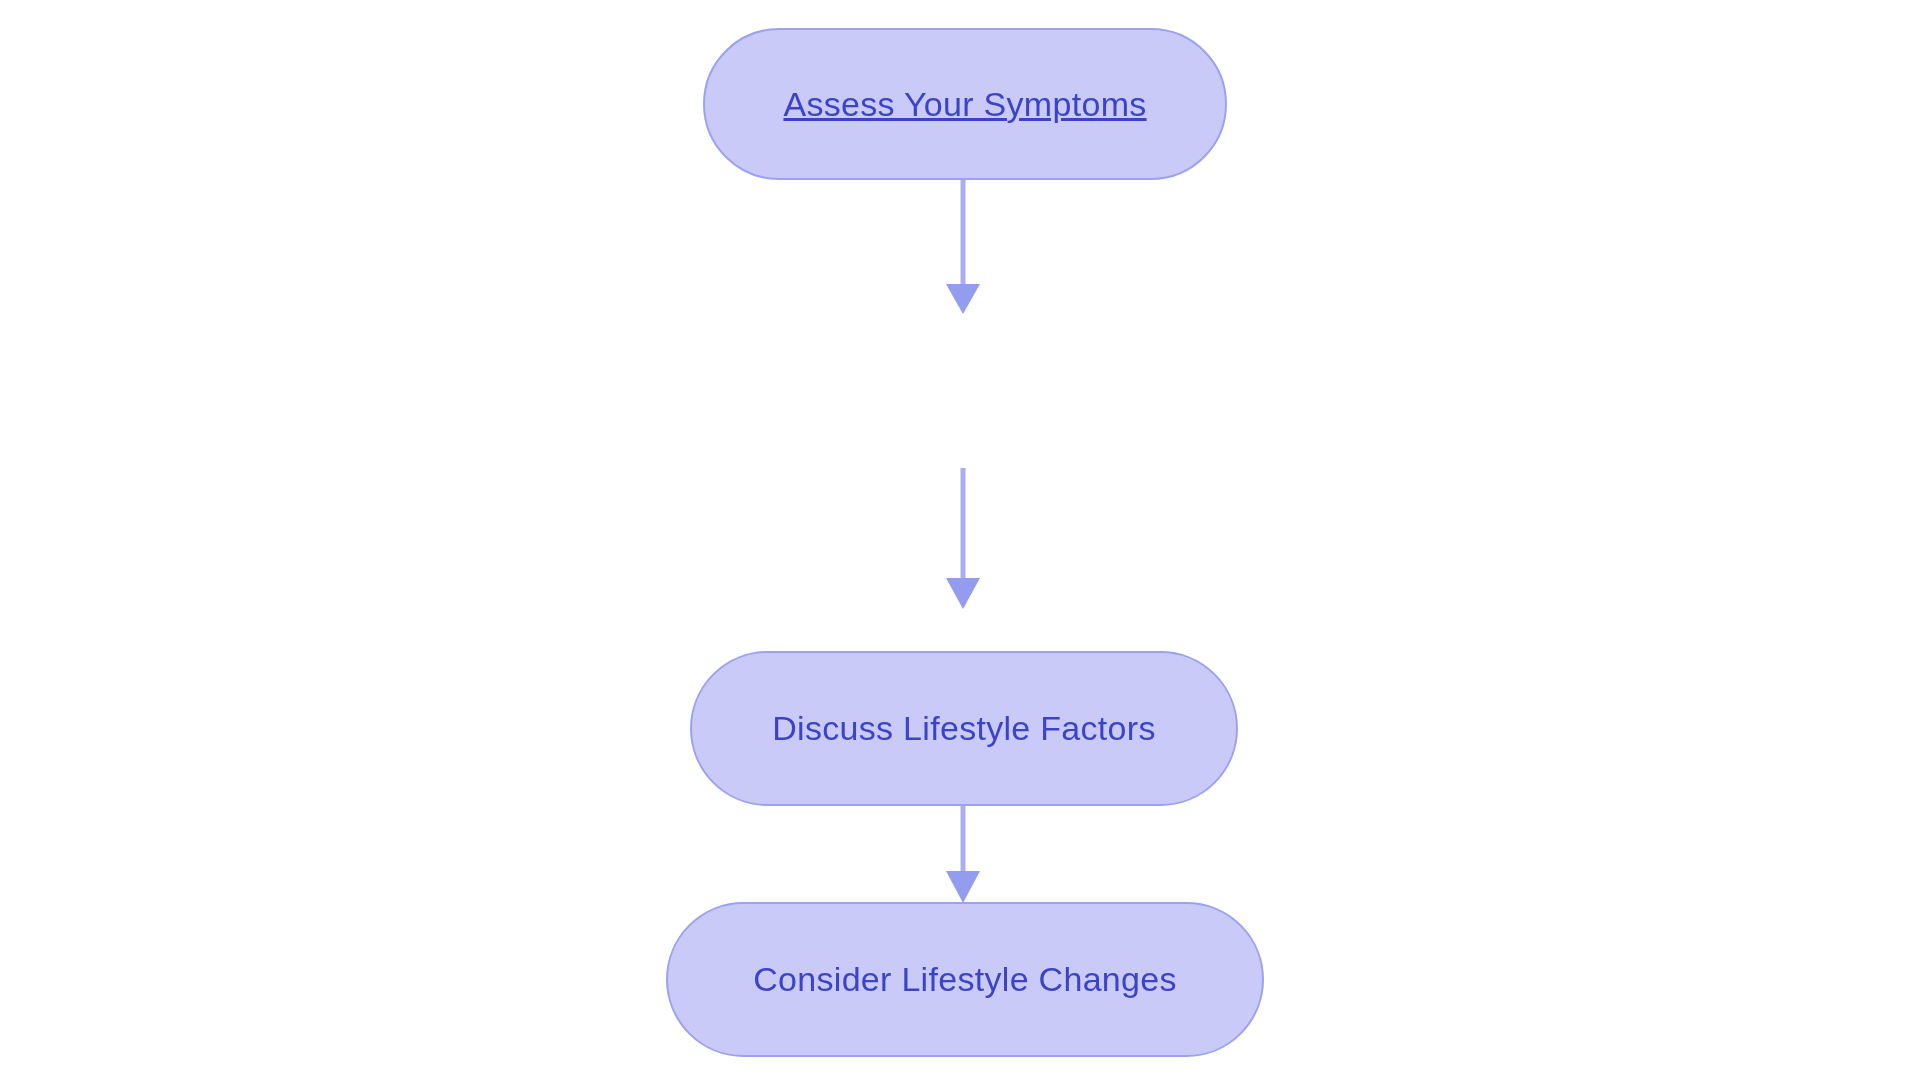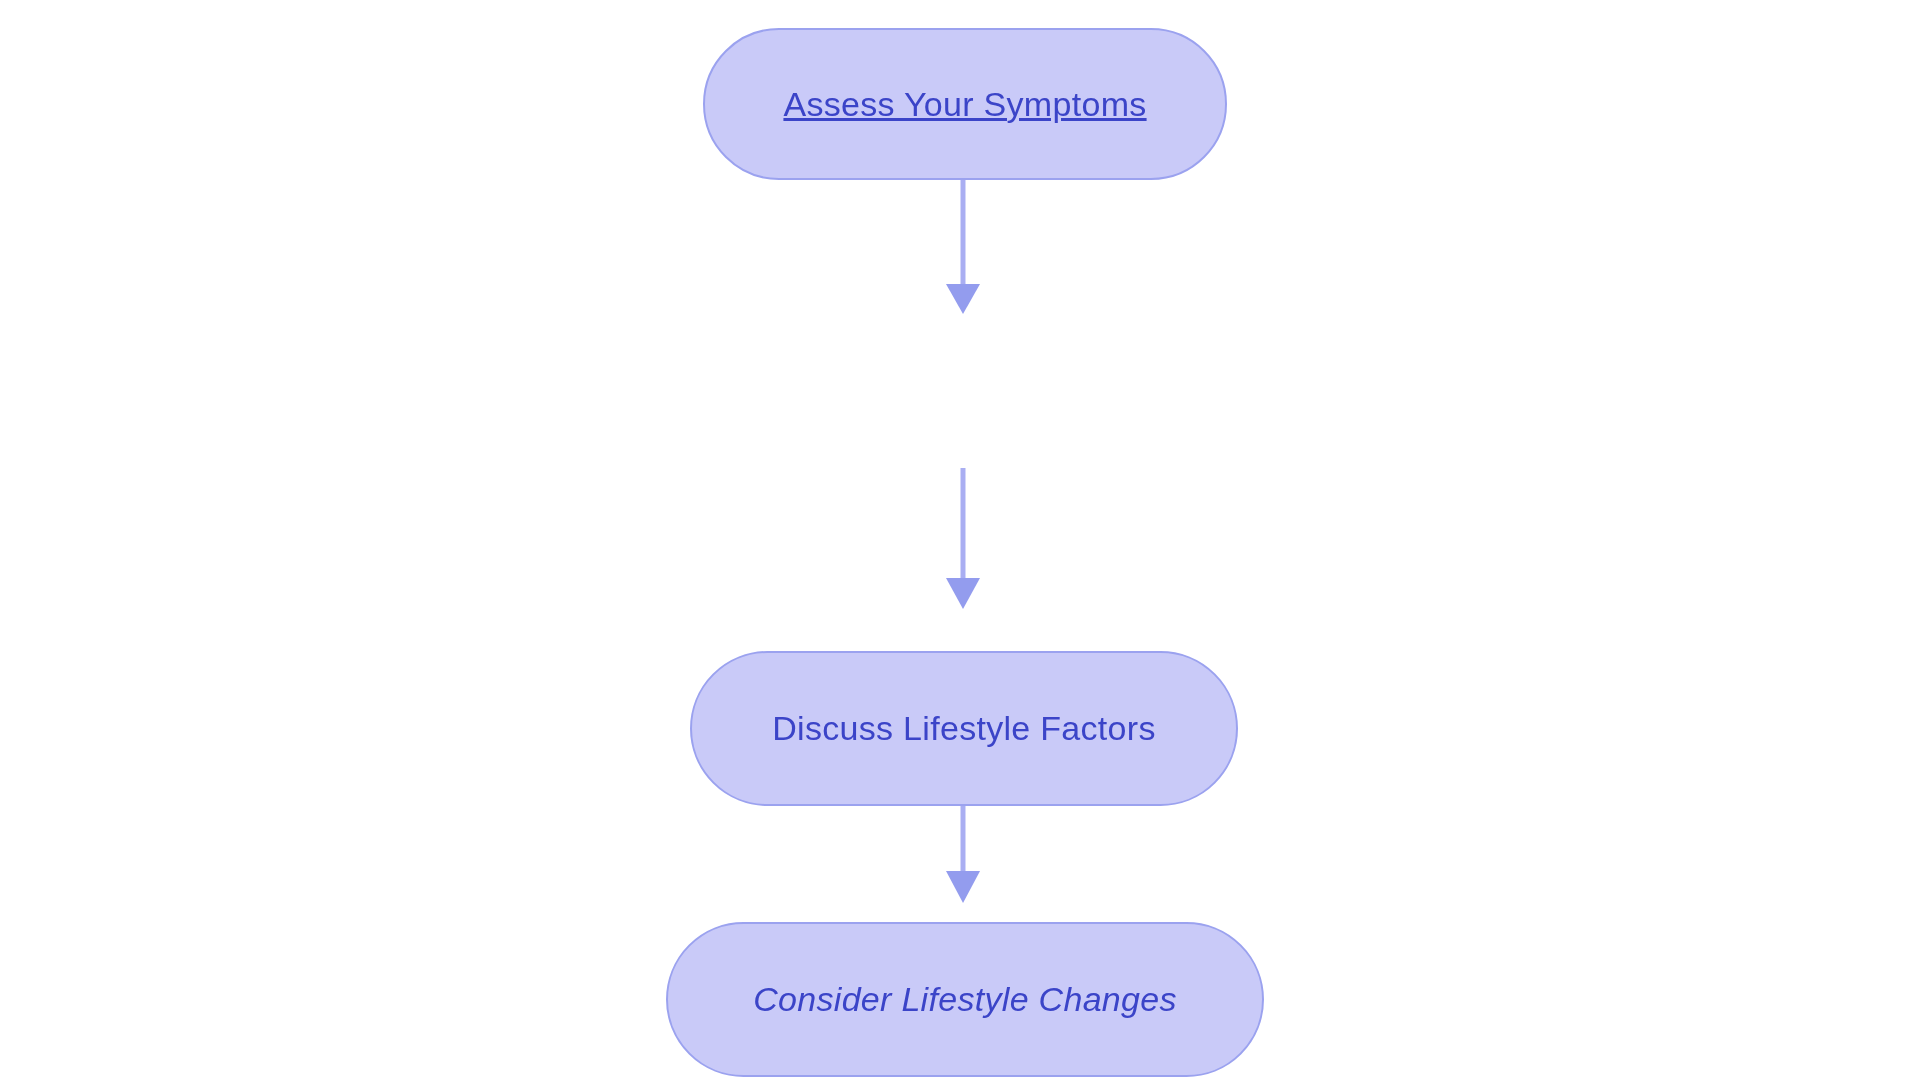--- a/index.html
+++ b/index.html
@@ -41,21 +41,21 @@
     border-radius: 78px;
     color: var(--text-color, #3b44c8);
     font-size: 34px;
     font-weight: 500;
     letter-spacing: 0.3px;
     text-align: center;
   }
   .node-1 { left: 703px; top: 28px;  width: 524px; height: 152px; text-decoration: underline; }
   .node-2 { left: 643px; top: 313px; width: 648px; height: 154px; }
   .node-3 { left: 690px; top: 608px; width: 548px; height: 155px; margin-top: 43px; }
-  .node-4 { left: 666px; top: 922px; width: 598px; height: 155px; font-style: italic; }
+  .node-4 { left: 666px; top: 902px; width: 598px; height: 155px; }
 </style>
 </head>
 <body>
 
 <div class="canvas">
 
   <svg class="arrows" viewBox="0 0 1920 1083" xmlns="http://www.w3.org/2000/svg" aria-hidden="true">
     <g>
       <line x1="963" y1="175" x2="963" y2="286"></line>
       <polygon points="946,284 980,284 963,314"></polygon>

